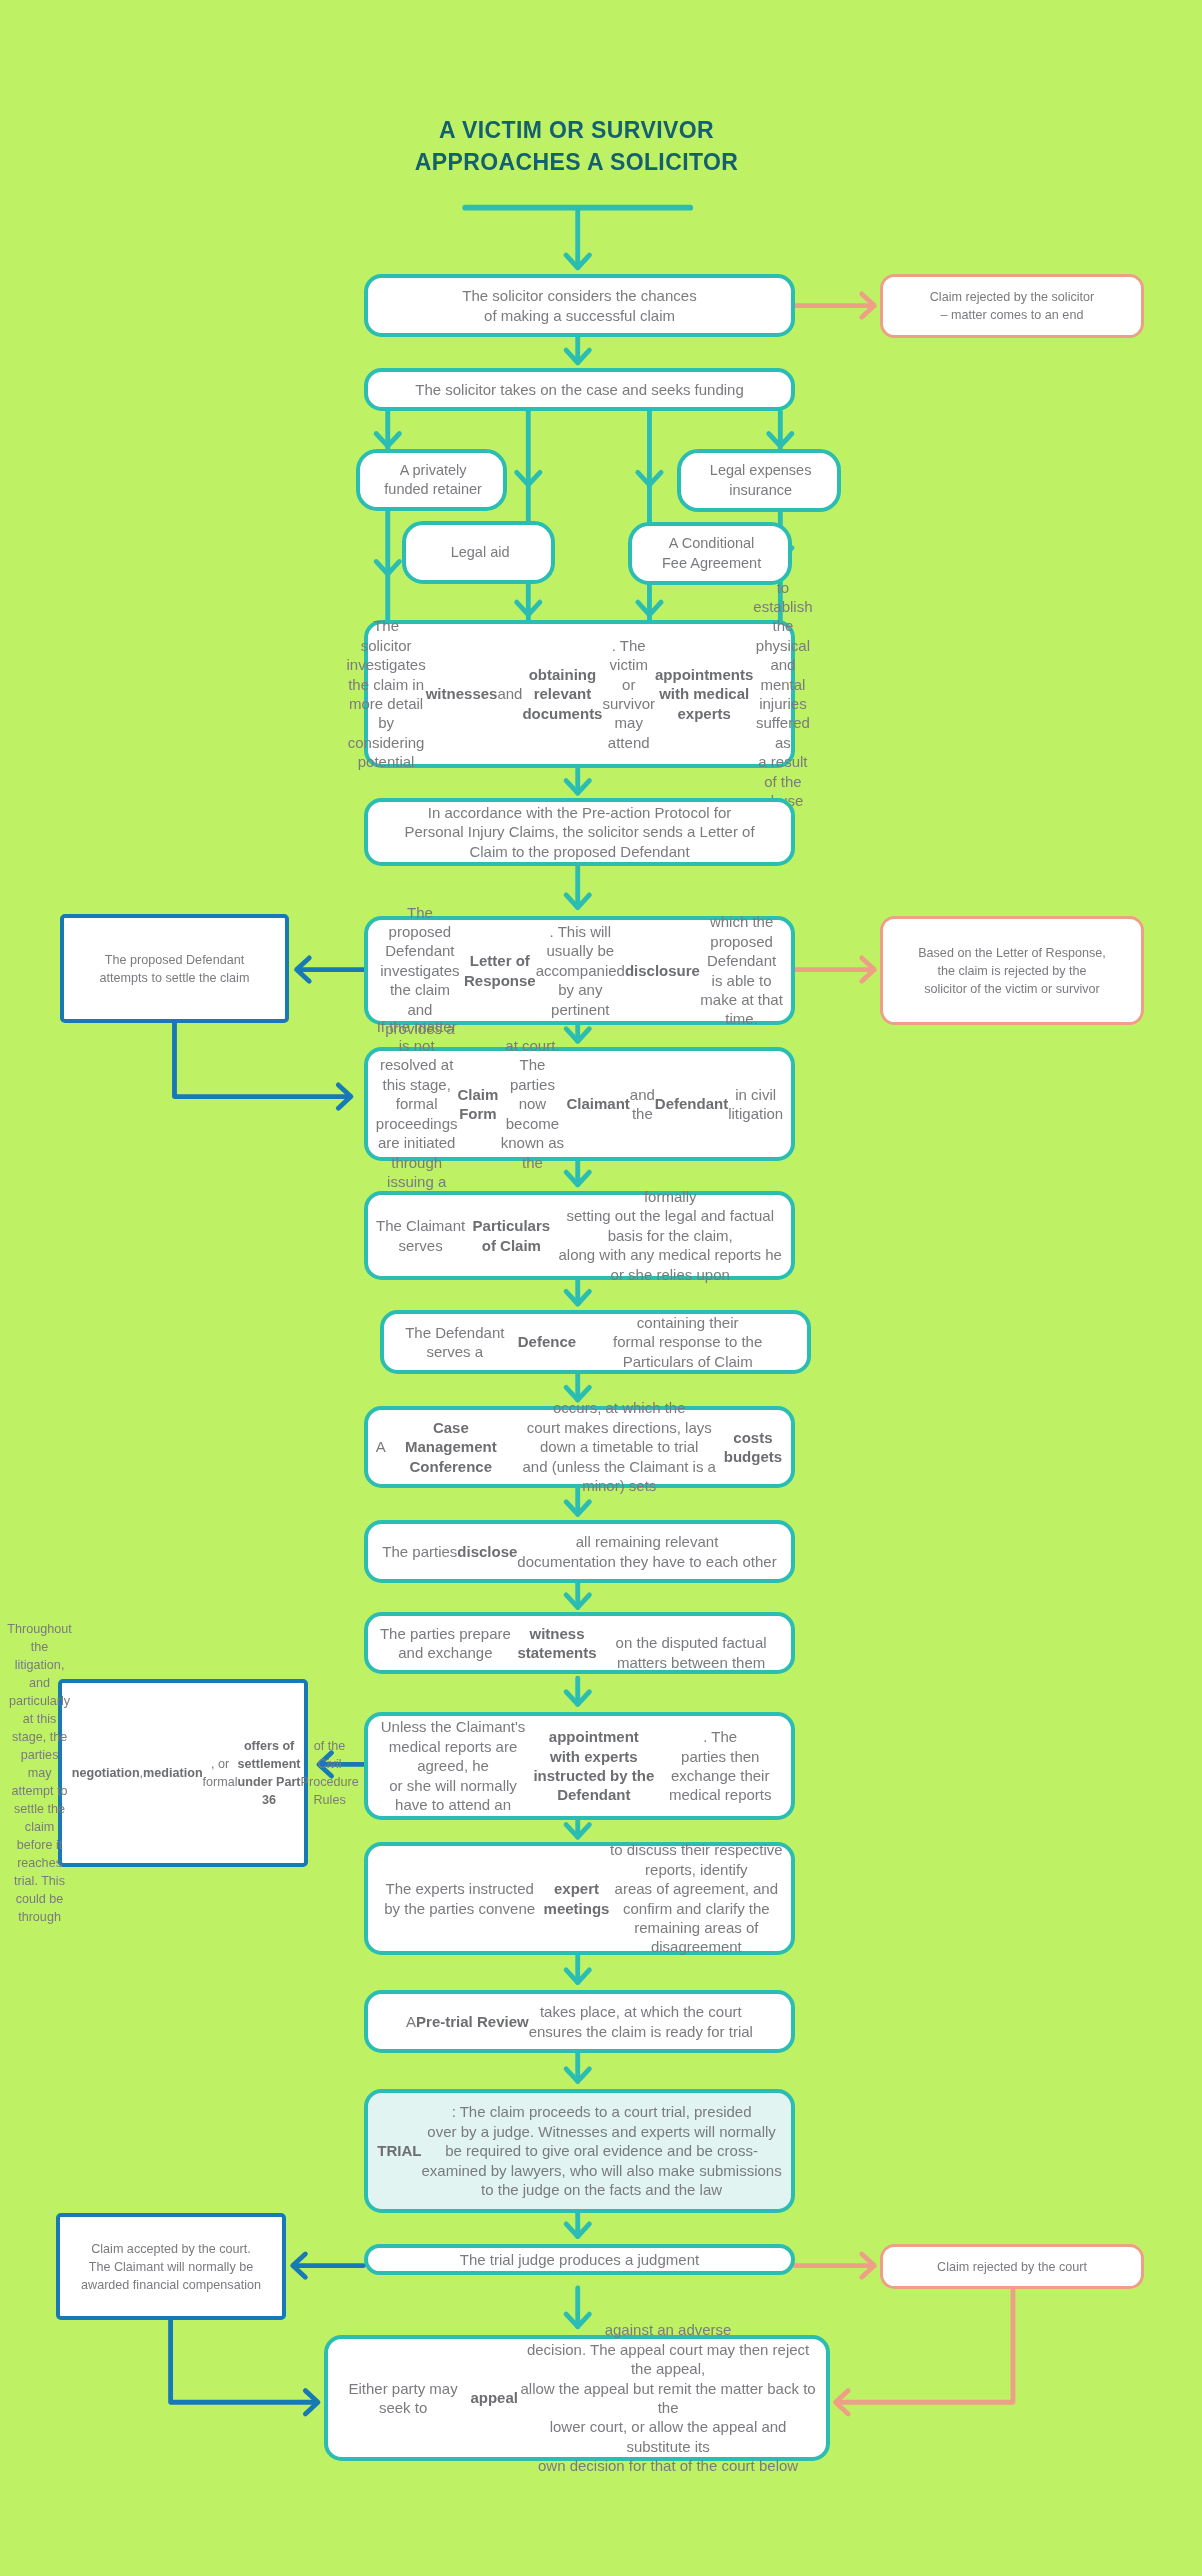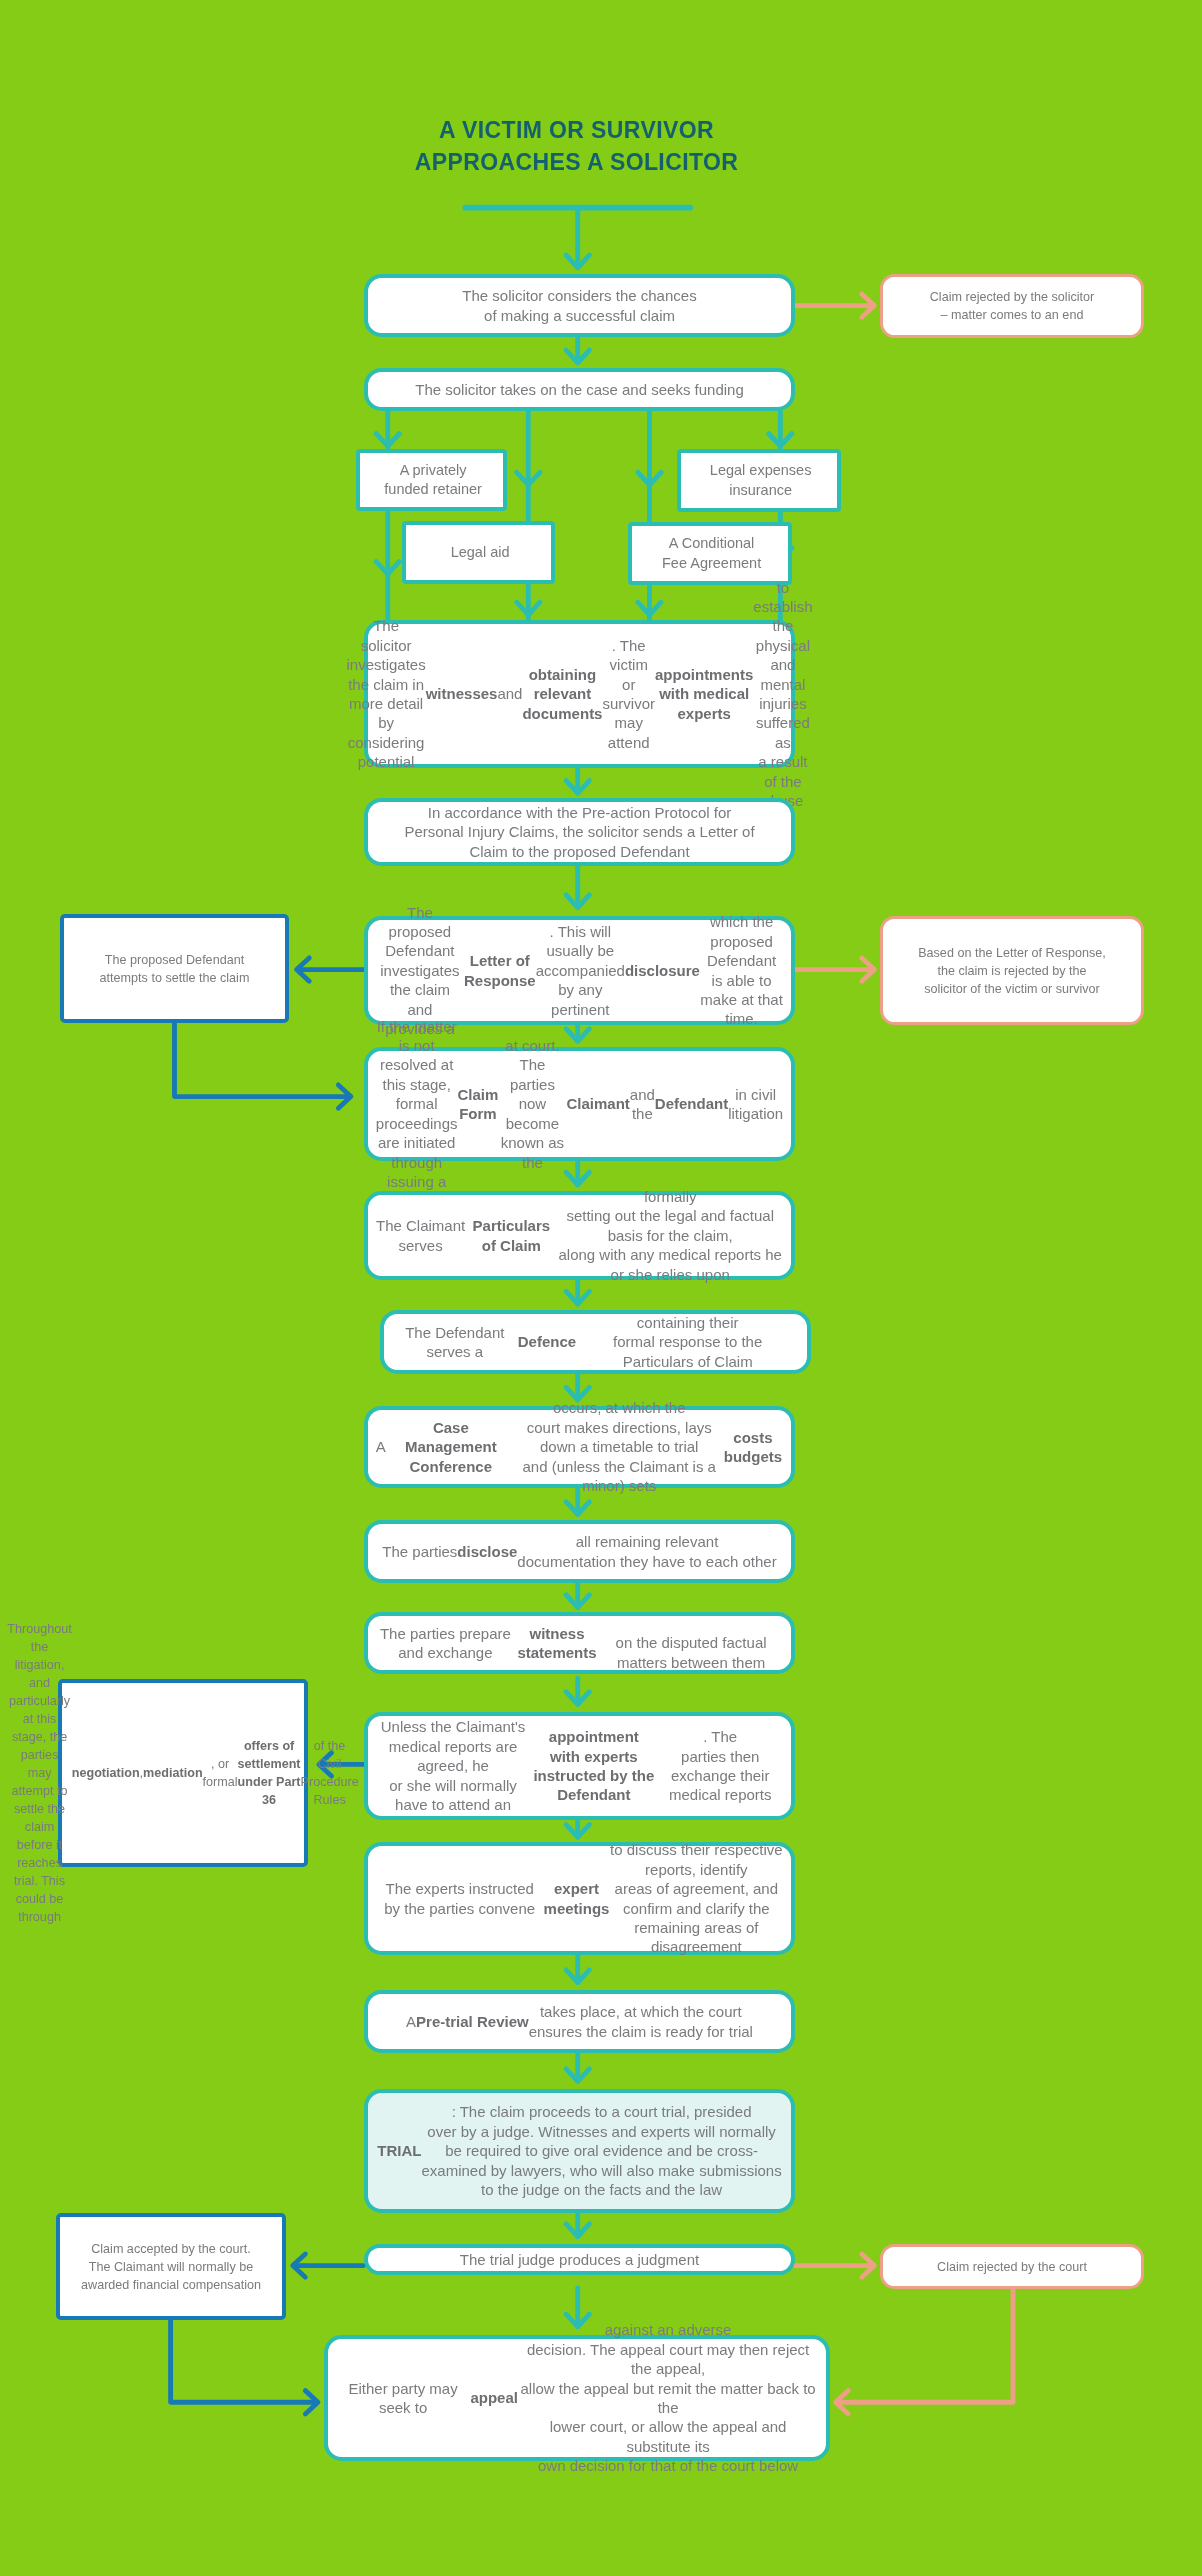--- a/index.html
+++ b/index.html
@@ -1,39 +1,39 @@
 <!DOCTYPE html>
 <html style="--teal: #2bbdb1; --dark: #14606e; --blue: #1779b6; --orange: #eda085; --txt: #7a7b7e; --trialfill: #e1f4f2;"><head>
 <meta charset="utf-8">
 <style>
   :root{
     --teal:#2bbdb1; --dark:#14606e; --blue:#1779b6; --orange:#eda085;
     --txt:#7a7b7e; --txtb:#6d6e71; --trialfill:#e1f4f2;
   }
   html,body{margin:0;padding:0;background:#ffffff;}
   .canvas{
-    position:relative;width:1202px;height:2576px;background:#84cc16;
+    position:relative;width:1202px;height:2576px;background:#bef264;
     font-family:"Liberation Sans", sans-serif;overflow:hidden;
   }
   .connectors{position:absolute;left:0;top:0;}
   .title{
     position:absolute;left:334px;top:114px;width:485px;
     text-align:center;color:var(--dark);font-size:23px;font-weight:bold;
     line-height:32px;letter-spacing:0.4px;white-space:pre-line;
   }
   .node,.onode,.bnode{
     position:absolute;box-sizing:border-box;background:#ffffff;
     display:flex;align-items:center;justify-content:center;
     text-align:center;color:var(--txt);white-space:pre-line;
   }
   .node{
     border:4.8px solid var(--teal);border-radius:17.5px;
     font-size:15px;line-height:19.4px;padding:3.9px 7.8px;
   }
-  .small-node{border-radius:4px;font-size:14.5px;padding-left:11px;}
+  .small-node{border-radius:21px;font-size:14.5px;padding-left:11px;}
   .trial-fill{background:var(--trialfill);}
   .onode{
     border:3.9px solid var(--orange);border-radius:14.5px;
     font-size:12.6px;line-height:18px;padding:3.9px 7.8px;
   }
   .bnode{
     border:4.8px solid var(--blue);border-radius:5px;
     font-size:12.6px;line-height:18px;padding:3.9px 5.8px;
   }
   .b{font-weight:bold;color:var(--txtb);}

